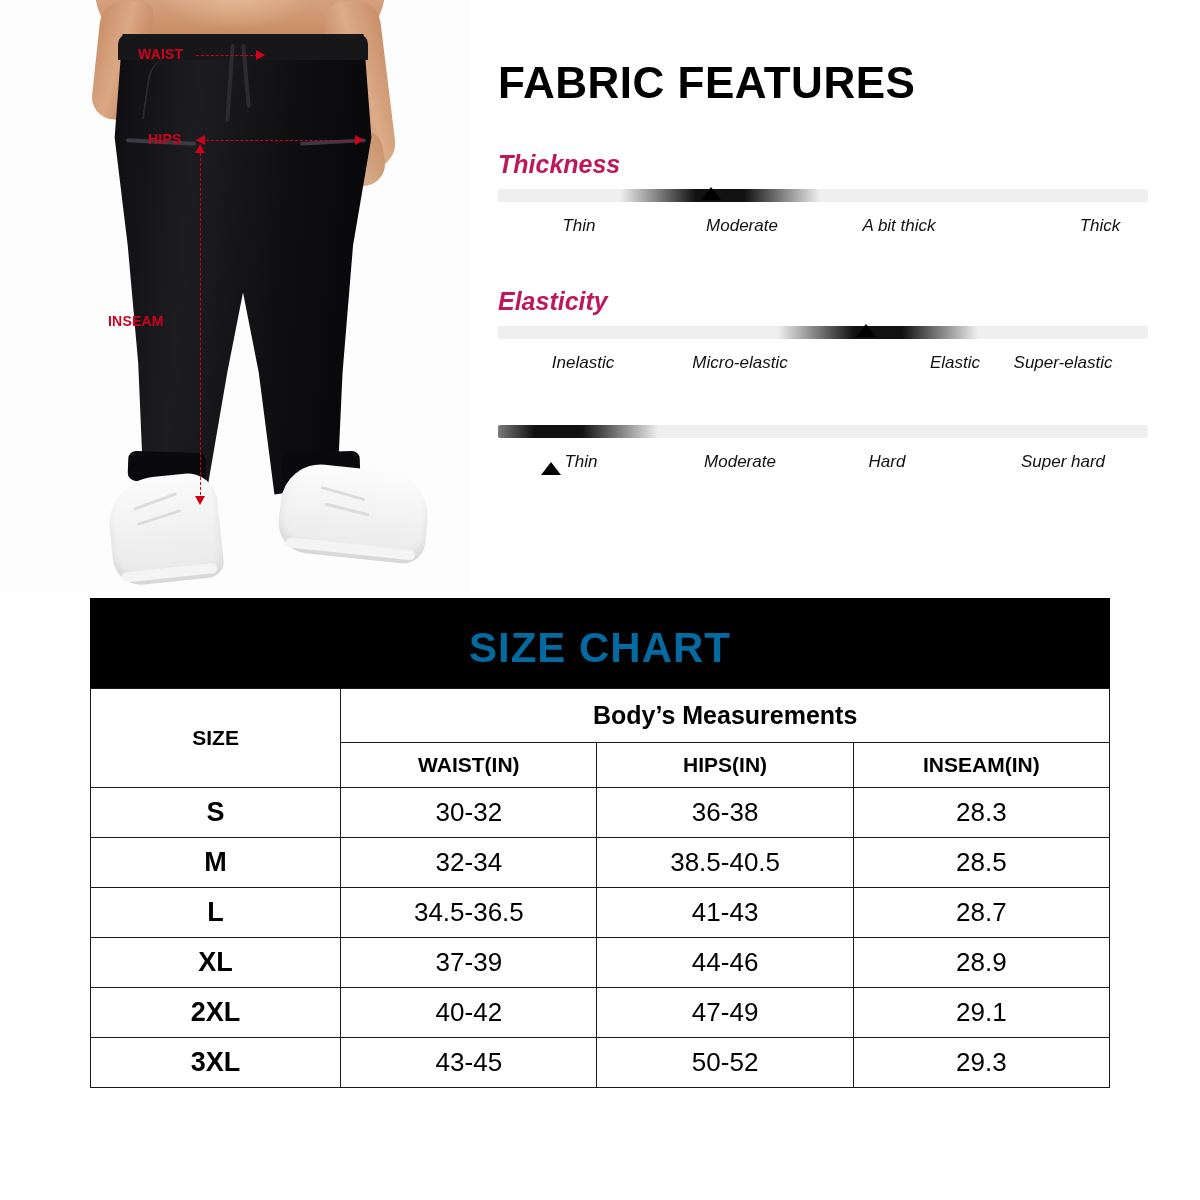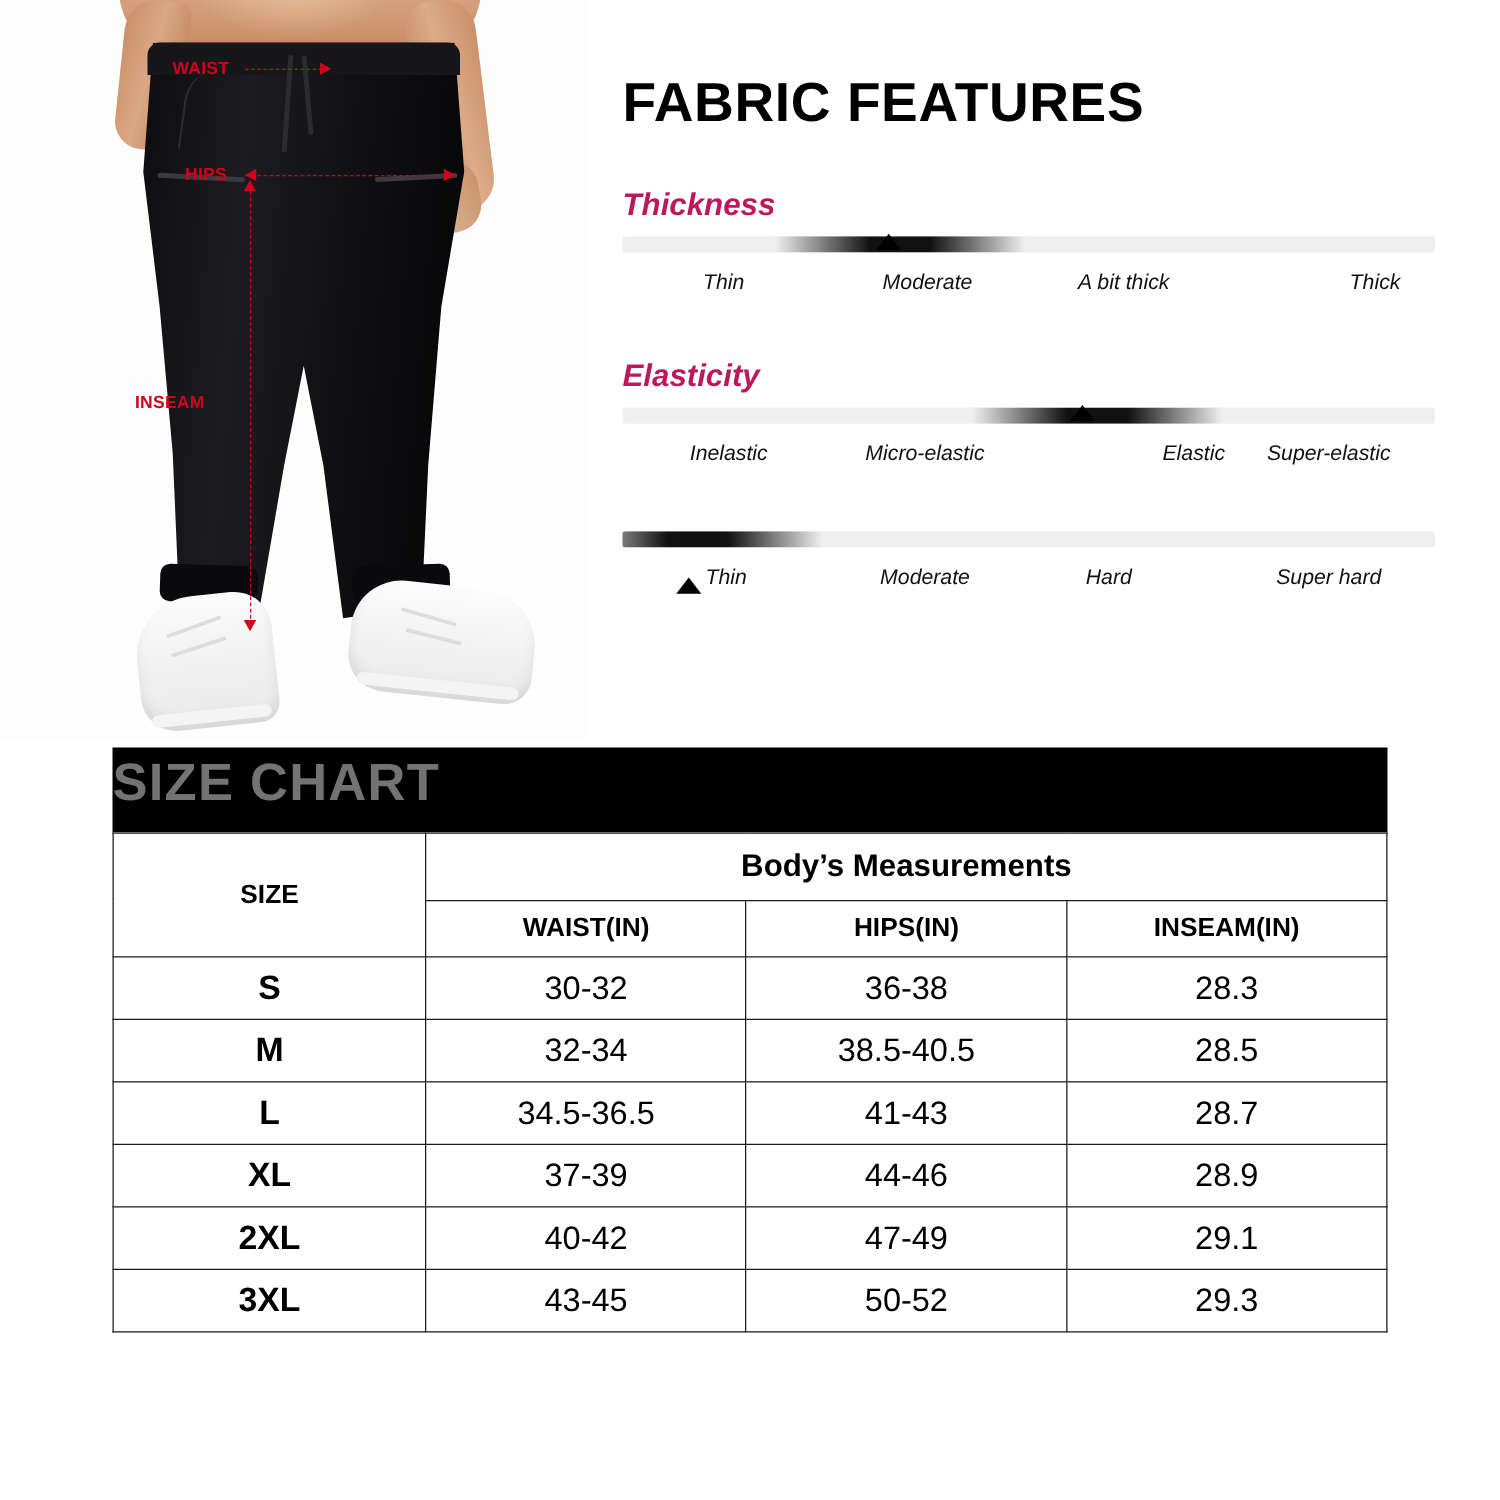--- a/index.html
+++ b/index.html
@@ -244,26 +244,26 @@
   }
 
   
   .chart-wrap {
     position: absolute;
     left: 90px; top: 598px;
     width: 1020px;
   }
   .chart-header {
     background: #000;
-    color: #737373;
-    text-align: left;
+    color: #0369a1;
+    text-align: center;
     font-size: 42px;
     font-weight: bold;
     letter-spacing: 1px;
-    padding: 4px 0 16px 0;
+    padding: 26px 0 16px 0;
   }
   table.size-chart {
     border-collapse: collapse;
     width: 1020px;
     background: #fff;
   }
   table.size-chart td, table.size-chart th {
     border: 1px solid #1a1a1a;
     text-align: center;
     color: #000;

